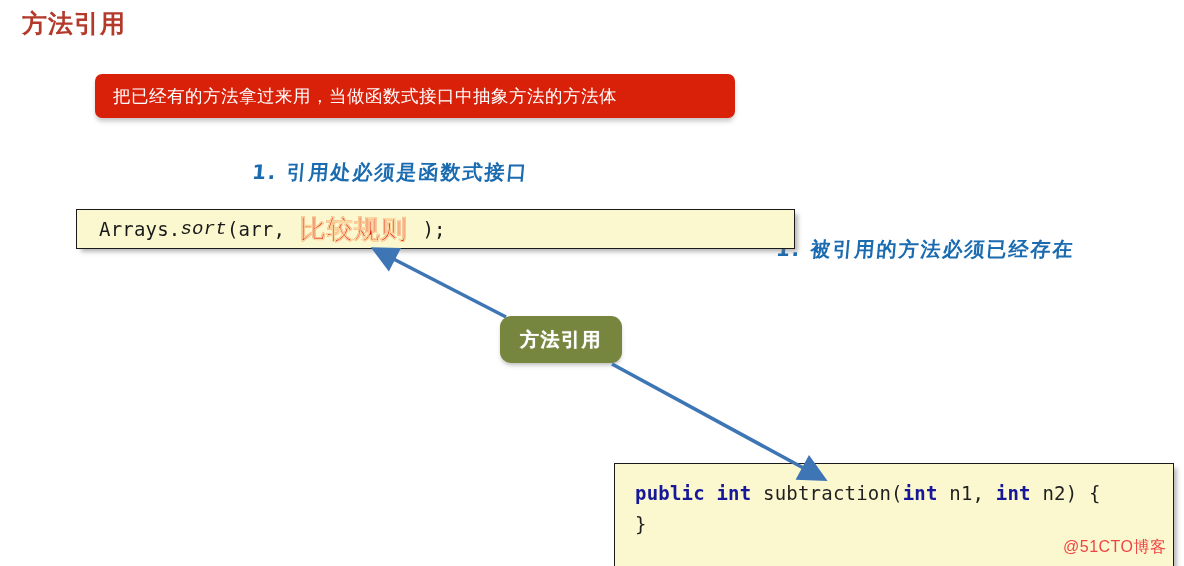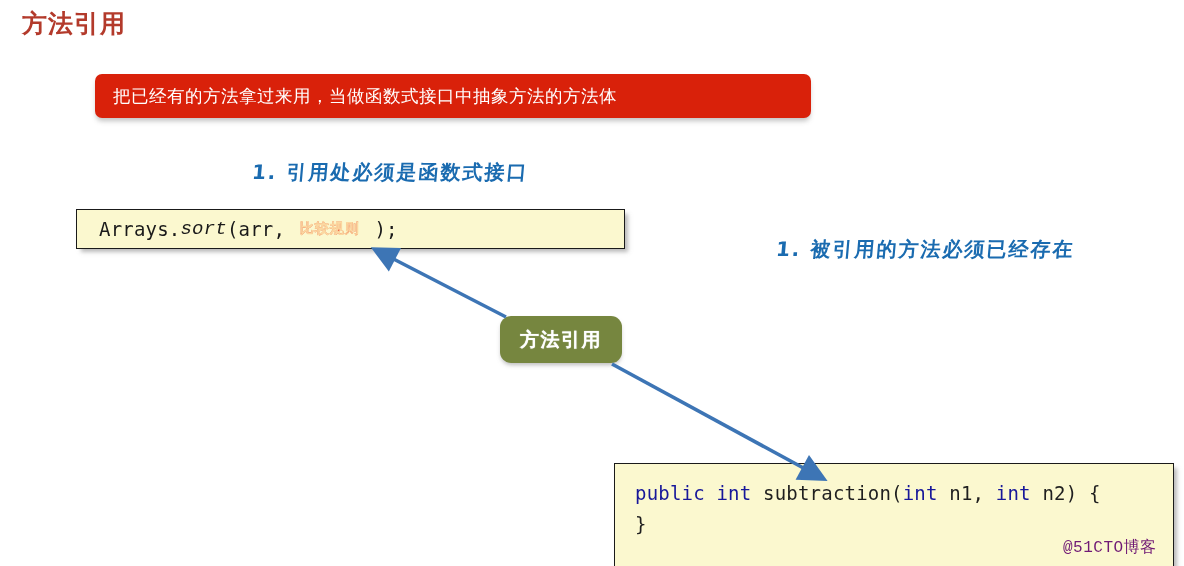--- a/index.html
+++ b/index.html
@@ -29,21 +29,21 @@
     letter-spacing: 1px;
     line-height: 1.2;
     white-space: nowrap;
   }
 
   
   #banner {
     position: absolute;
     left: 95px;
     top: 74px;
-    width: 716px;
+    width: 640px;
     height: 44px;
     background: #d9210a;
     border-radius: 7px;
     box-shadow: 0 4px 5px -1px rgba(120,120,120,0.45);
     display: flex;
     align-items: center;
     box-sizing: border-box;
     padding-left: 18px;
   }
   #banner-text {
@@ -72,37 +72,37 @@
     position: absolute;
     background: #fbf8cf;
     border: 1.5px solid #1a1a1a;
     box-shadow: 4px 4px 4px -1px rgba(120,120,120,0.5);
     box-sizing: border-box;
     font-family: "DejaVu Sans Mono", "Liberation Mono", monospace;
   }
   #code-sort {
     left: 76px;
     top: 209px;
-    width: 549px;
+    width: 719px;
     height: 40px;
     display: flex;
     align-items: center;
     padding-left: 22px;
   }
   .mono-line {
     font-size: 19px;
     color: #1a1a1a;
     white-space: pre;
     letter-spacing: 0.2px;
   }
   .kw-italic { font-style: italic; font-family: Liberation Mono, monospace; }
   .hl-red {
     color: #e3130b;
     font-weight: bold;
-    font-size: 14px;
+    font-size: 26px;
     font-family: Liberation Mono, monospace;
     letter-spacing: 1px;
     -webkit-text-stroke: 0.4px #fbd8a0;
     padding: 0 3px;
   }
 
   #code-method {
     left: 614px;
     top: 463px;
     width: 560px;
@@ -111,21 +111,21 @@
   }
   .java-line {
     font-size: 19px;
     color: #1f1f1f;
     white-space: pre;
     line-height: 1.65;
     letter-spacing: 0.2px;
   }
   .java-kw {
     color: #17179a;
-    font-weight: normal;
+    font-weight: bold;
     margin-top: 39px;
   }
 
   
   #badge {
     position: absolute;
     left: 500px;
     top: 316px;
     width: 122px;
     height: 47px;
@@ -154,24 +154,23 @@
     height: 566px;
     pointer-events: none;
   }
 
   
   #watermark {
     position: absolute;
     left: 1063px;
     top: 537px;
     font-size: 16px;
-    color: #701a75;
+    color: #ef4444;
     white-space: nowrap;
     letter-spacing: 0.5px;
-    font-family: Liberation Mono, monospace;
   }
 </style>
 </head>
 <body>
 
 <div id="slide">
 
   <div id="slide-title">方法引用</div>
 
   <div id="banner">

